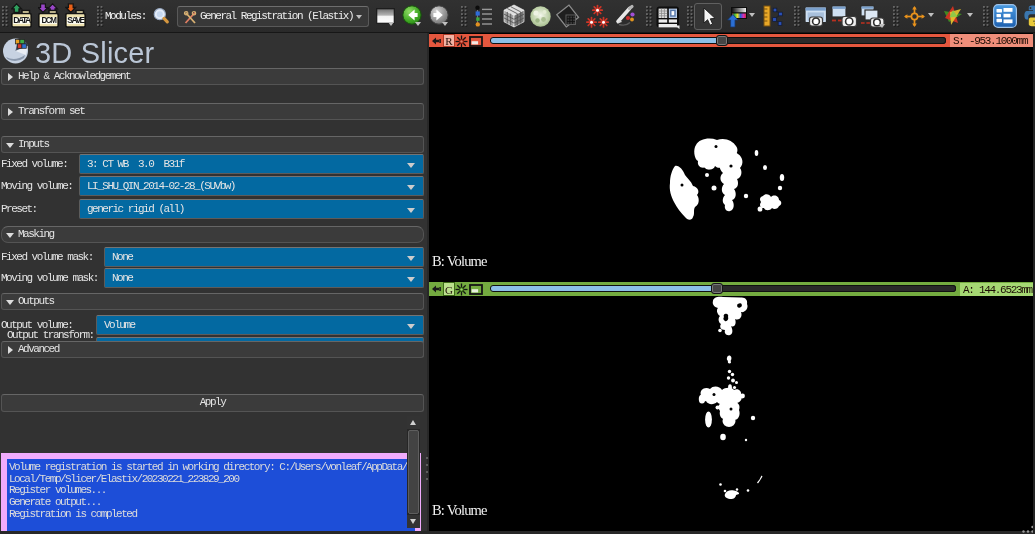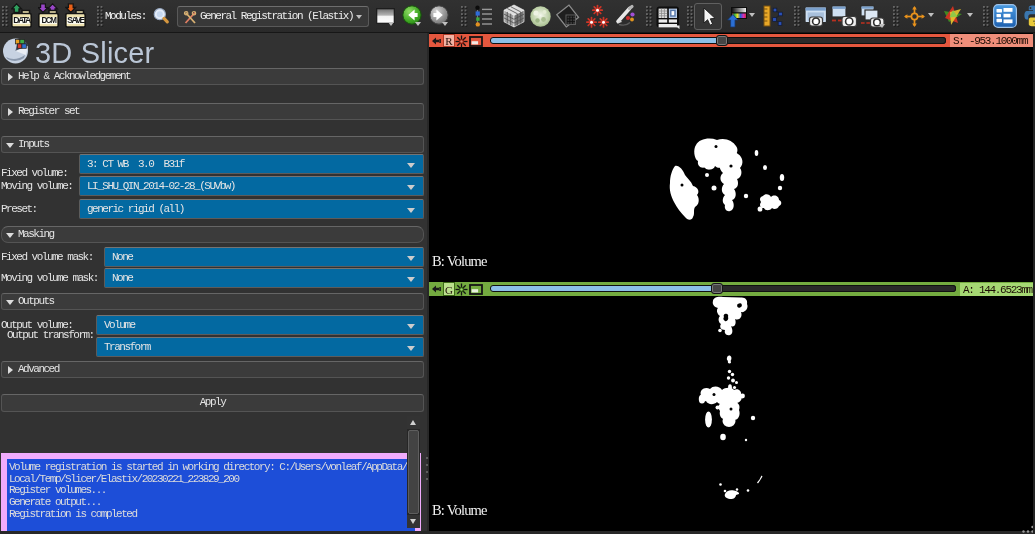--- a/index.html
+++ b/index.html
@@ -408,28 +408,28 @@
    </svg>
   </div>
   <div class="abs" style="left:35px; top:4px; font-family:'Liberation Sans',sans-serif; font-size:29px; letter-spacing:0.2px; color:#bac6d6;">3D Slicer</div>
 
   <div class="hdr" style="top:35px;">
         <span class="tri-r"></span>
         <span class="lbl">Help &amp; Acknowledgement</span>
       </div>
   <div class="hdr" style="top:70px;">
         <span class="tri-r"></span>
-        <span class="lbl">Register set</span>
+        <span class="lbl">Transform set</span>
       </div>
   <div class="hdr" style="top:103px;">
         <span class="tri-d"></span>
         <span class="lbl">Inputs</span>
       </div>
 
-  <div class="rowlbl" style="top:134px;">Fixed volume:</div>
+  <div class="rowlbl" style="top:125px;">Fixed volume:</div>
   <div class="cb" style="left:79px; top:121px; width:345px;">
         <span class="txt">3: CT WB  3.0  B31f</span>
         <span class="arr"></span>
       </div>
   <div class="rowlbl" style="top:147px;">Moving volume:</div>
   <div class="cb" style="left:79px; top:143px; width:345px;">
         <span class="txt">LI_SHU_QIN_2014-02-28_(SUVbw)</span>
         <span class="arr"></span>
       </div>
   <div class="rowlbl" style="top:170px;">Preset:</div>
@@ -461,21 +461,21 @@
   <div class="cb" style="left:96px; top:282px; width:328px;">
         <span class="txt">Volume</span>
         <span class="arr"></span>
       </div>
   <div class="rowlbl" style="top:296px;margin-left:6px;">Output transform:</div>
   <div class="cb" style="left:96px; top:304px; width:328px;">
         <span class="txt">Transform</span>
         <span class="arr"></span>
       </div>
 
-  <div class="hdr" style="top:328px;">
+  <div class="hdr" style="top:308px;">
         <span class="tri-r"></span>
         <span class="lbl">Advanced</span>
       </div>
 
   <div id="apply">Apply</div>
 
   <div id="log">
         <pre>Volume registration is started in working directory: C:/Users/vonleaf/AppData/
 Local/Temp/Slicer/Elastix/20230221_223829_200
 Register volumes...

